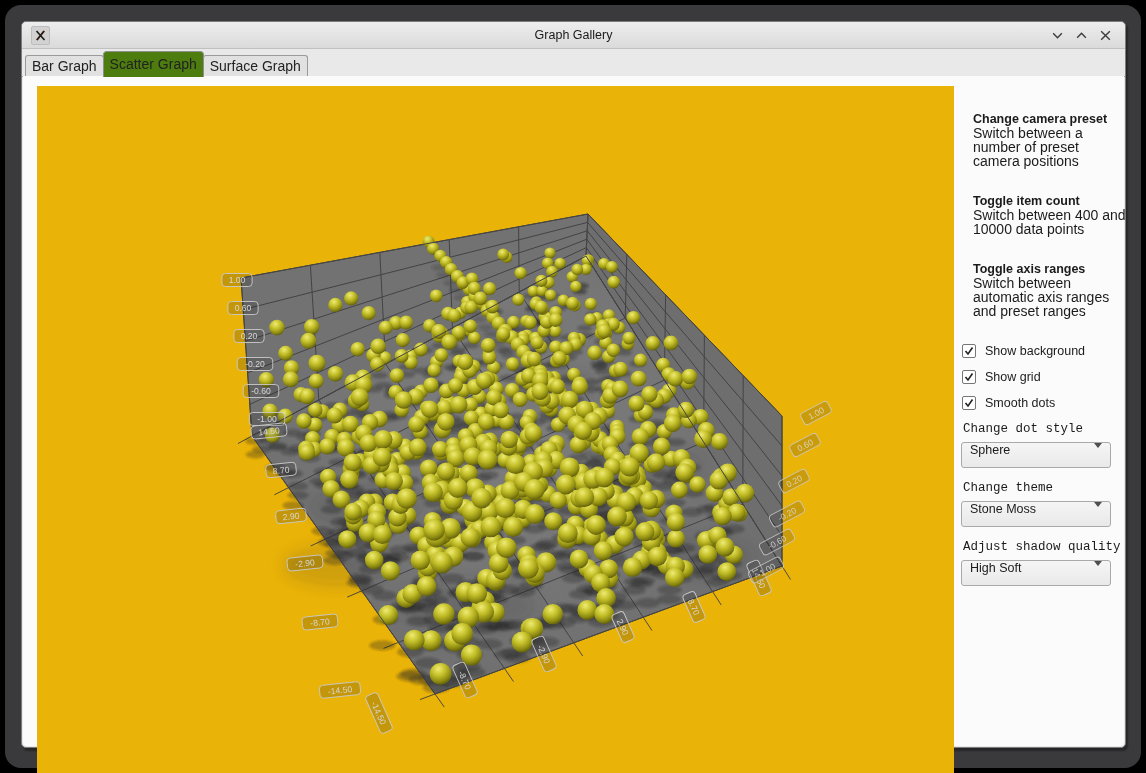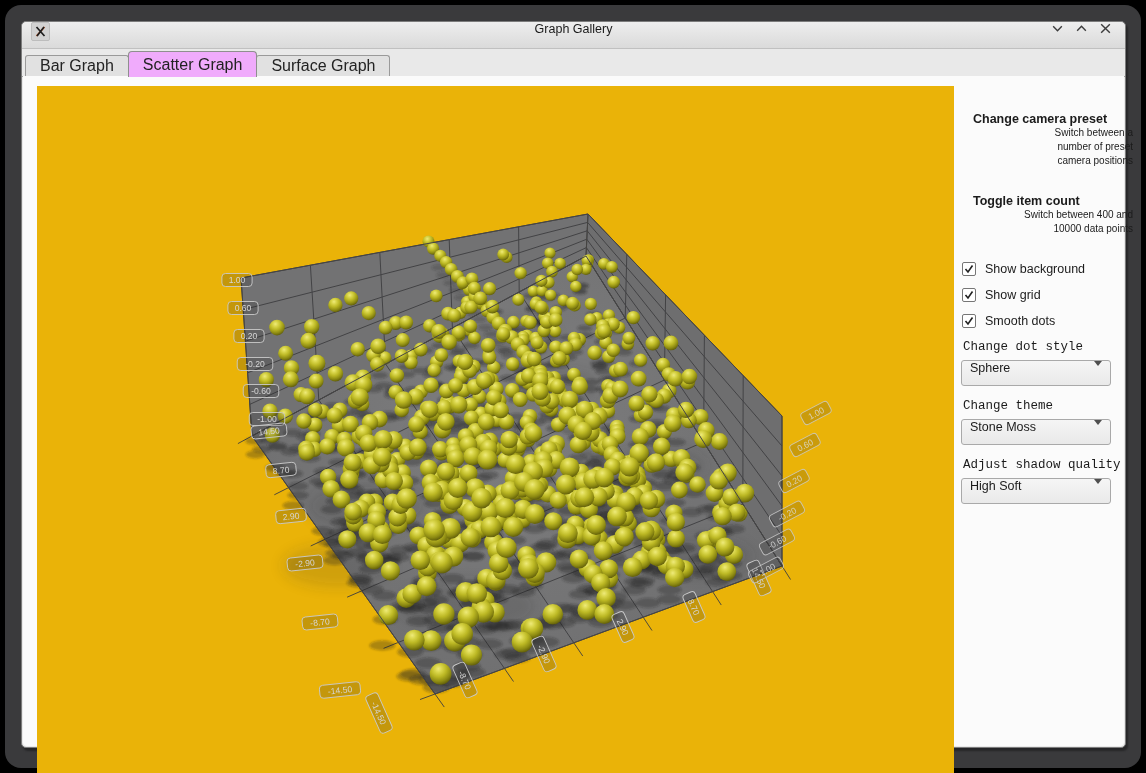--- a/index.html
+++ b/index.html
@@ -6,46 +6,46 @@
   body{
     width:1146px;height:773px;background:#000;position:relative;overflow:hidden;
     font-family:"Liberation Sans",sans-serif;
   }
   .surround{position:absolute;left:5px;top:5px;width:1136px;height:763px;
     background:#3a3a3c;border-radius:16px;}
   .window{position:absolute;left:21px;top:21px;width:1103px;height:725px;
     background:#e9e9e9;border:1px solid #7c7c7c;border-radius:5px;
     box-shadow:2px 3px 2px rgba(0,0,0,.35);}
   
-  .titlebar{height:26px;position:relative;display:flex;
+  .titlebar{height:26px;position:relative;display:flex;align-items:center;
     background:linear-gradient(#eeeeee,#dadada);border-bottom:1px solid #c0c0c0;
     border-radius:5px 5px 0 0;}
   .app-icon{width:17px;height:17px;margin-left:9px;background:#d2d2d2;border:1px solid #bdbdbd;
     border-radius:2px;display:flex;align-items:center;justify-content:center;}
   .win-title{position:absolute;left:0;right:0;text-align:center;font-size:12.5px;color:#1a1a1a;}
   .controls{margin-left:auto;display:flex;gap:11px;padding-right:13px;z-index:2;}
   .ctrl{width:13px;height:13px;display:flex;align-items:center;justify-content:center;cursor:default;}
   
   .tabbar{height:27px;background:#e9e9e9;display:flex;align-items:flex-end;
     padding-left:3px;border-bottom:1px solid #9f9f9f;position:relative;}
-  .tab{height:20px;line-height:20px;padding:0 14px;background:#e1e1e1;
+  .tab{height:20px;line-height:20px;padding:0 6px;background:#e1e1e1;
     border:1px solid #9a9a9a;border-bottom:none;border-radius:3px 3px 0 0;
-    font-size:16px;color:#222;margin-right:-1px;position:relative;}
-  .tab.active{height:25px;line-height:25px;background:#f0abfc;margin-bottom:-1px;
+    font-size:14px;color:#222;margin-right:-1px;position:relative;}
+  .tab.active{height:25px;line-height:25px;background:#4d7c0f;margin-bottom:-1px;
     z-index:3;border-radius:4px 4px 0 0;border-color:#8f8f8f;}
   
   .contentarea{position:absolute;left:1px;right:1px;top:54px;bottom:1px;
     background:#fbfbfb;border-radius:0 0 4px 4px;}
   .plot{position:absolute;left:14px;top:10px;width:917px;height:730px;background:#eab308;}
   .plot svg{display:block;}
   
   .panel{position:absolute;left:938px;top:19px;width:172px;color:#1b1b1b;}
   .section{padding-left:12px;margin-bottom:26px;}
   .section-title{font-size:12.5px;font-weight:bold;line-height:14px;margin-top:17px;}
-  .section-desc{font-size:10px;line-height:14px;white-space:pre-line;text-align:right;}
+  .section-desc{font-size:14px;line-height:14px;white-space:pre-line;}
   .check-group{margin-top:17px;}
   .checkbox-row{display:flex;align-items:center;height:14px;margin:0 0 12px 1px;cursor:default;}
   .box{width:12px;height:12px;background:#fff;border:1px solid #767676;border-radius:2px;
     margin-right:9px;display:flex;align-items:center;justify-content:center;flex:none;}
   .checkbox-label{font-size:12.5px;}
   .combo-label{font-size:12.5px;line-height:14px;margin:13px 0 6px 2px;font-family:Liberation Mono, monospace;}
   .combo-label.first{margin-top:9px;}
   .combo{width:150px;height:26px;box-sizing:border-box;display:flex;align-items:flex-start;
     justify-content:space-between;padding:0 8px;font-size:12.5px;color:#1a1a1a;
     background:linear-gradient(#f5f5f5,#e9e9e9);border:1px solid #a9a9a9;border-radius:3px;}
@@ -1616,20 +1616,26 @@
         <div class="section-title">Change camera preset</div>
         <div class="section-desc">Switch between a
 number of preset
 camera positions</div>
       </div>
       <div class="section">
         <div class="section-title">Toggle item count</div>
         <div class="section-desc">Switch between 400 and
 10000 data points</div>
       </div>
+      <div class="section">
+        <div class="section-title">Toggle axis ranges</div>
+        <div class="section-desc">Switch between
+automatic axis ranges
+and preset ranges</div>
+      </div>
 
       <div class="check-group">
         <div class="checkbox-row">
           <span class="box">
             <svg width="10" height="10" viewBox="0 0 10 10" class="checkmark" style="visibility: visible;">
                 <polyline points="1.5,5 4,8 8.5,1.5" fill="none" stroke="#222" stroke-width="1.6"></polyline>
               </svg>
           </span>
           <span class="checkbox-label">Show background</span>
         </div>

